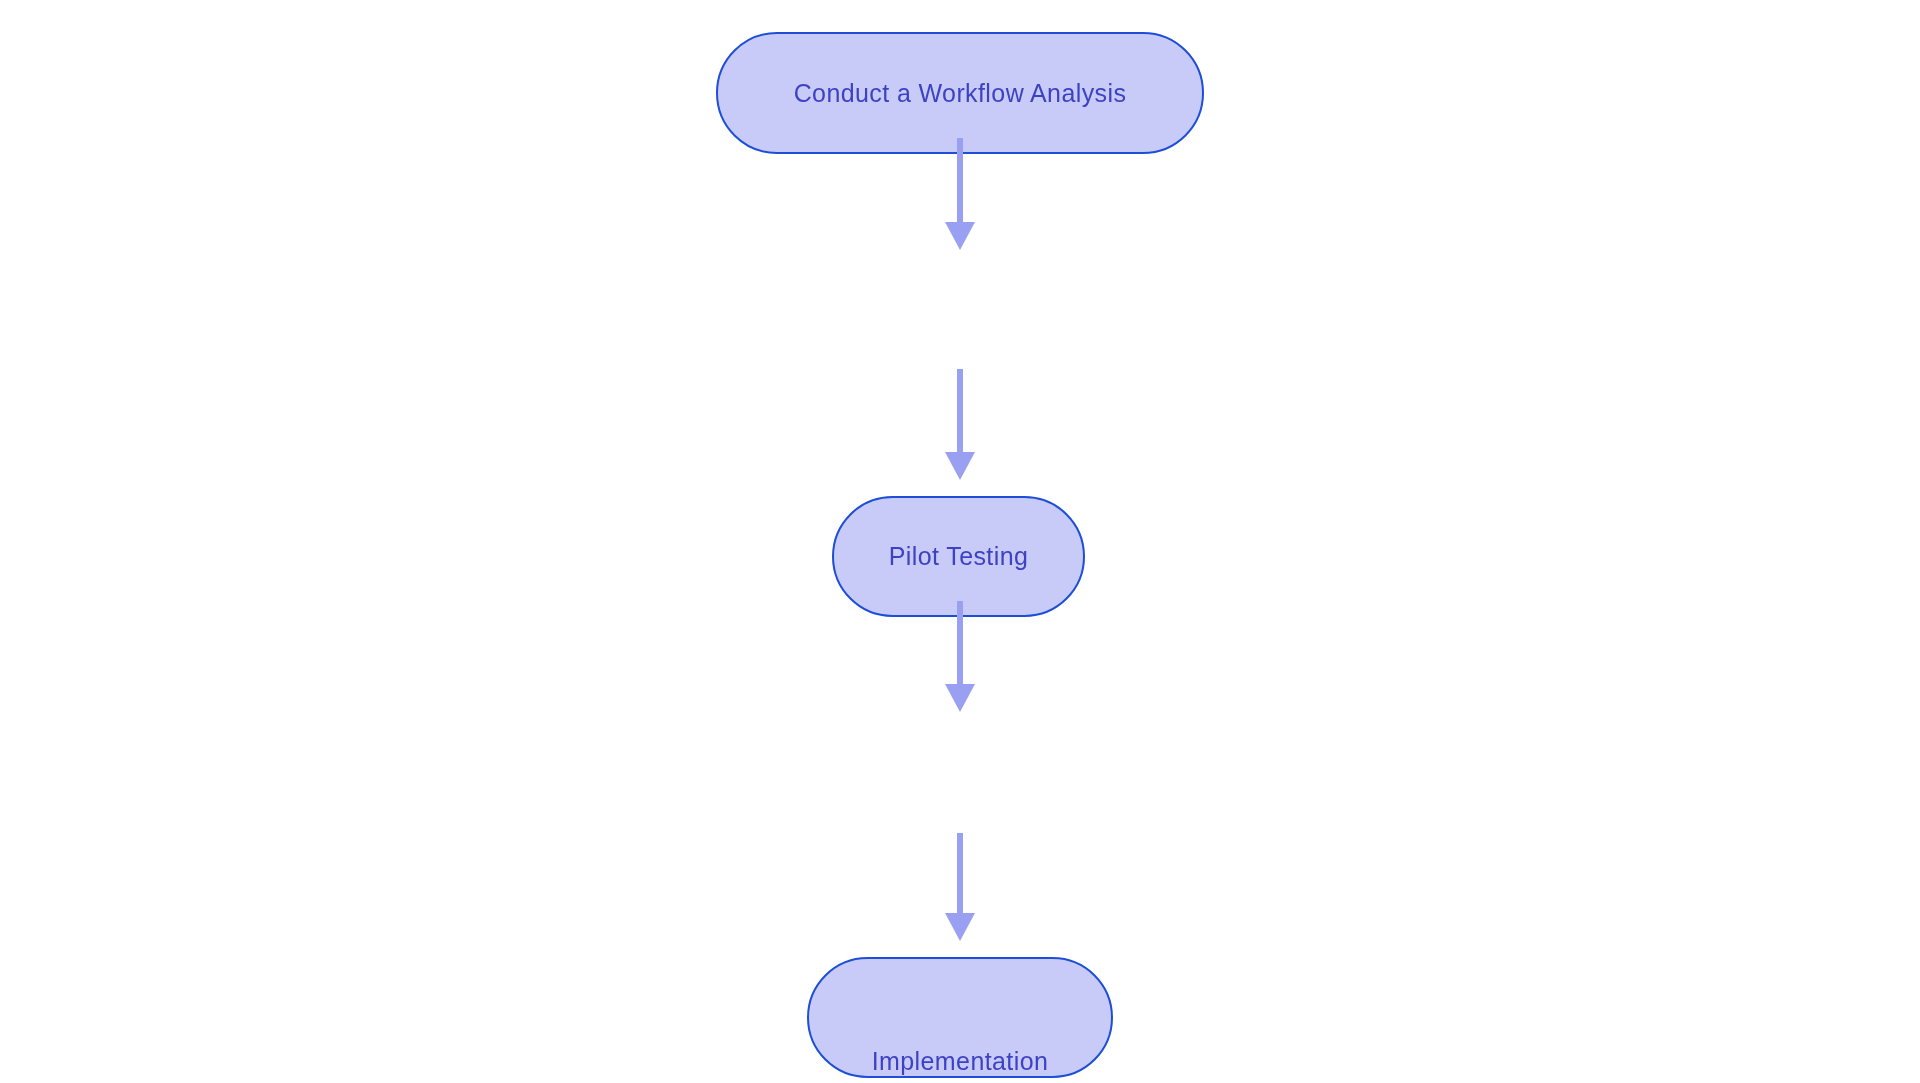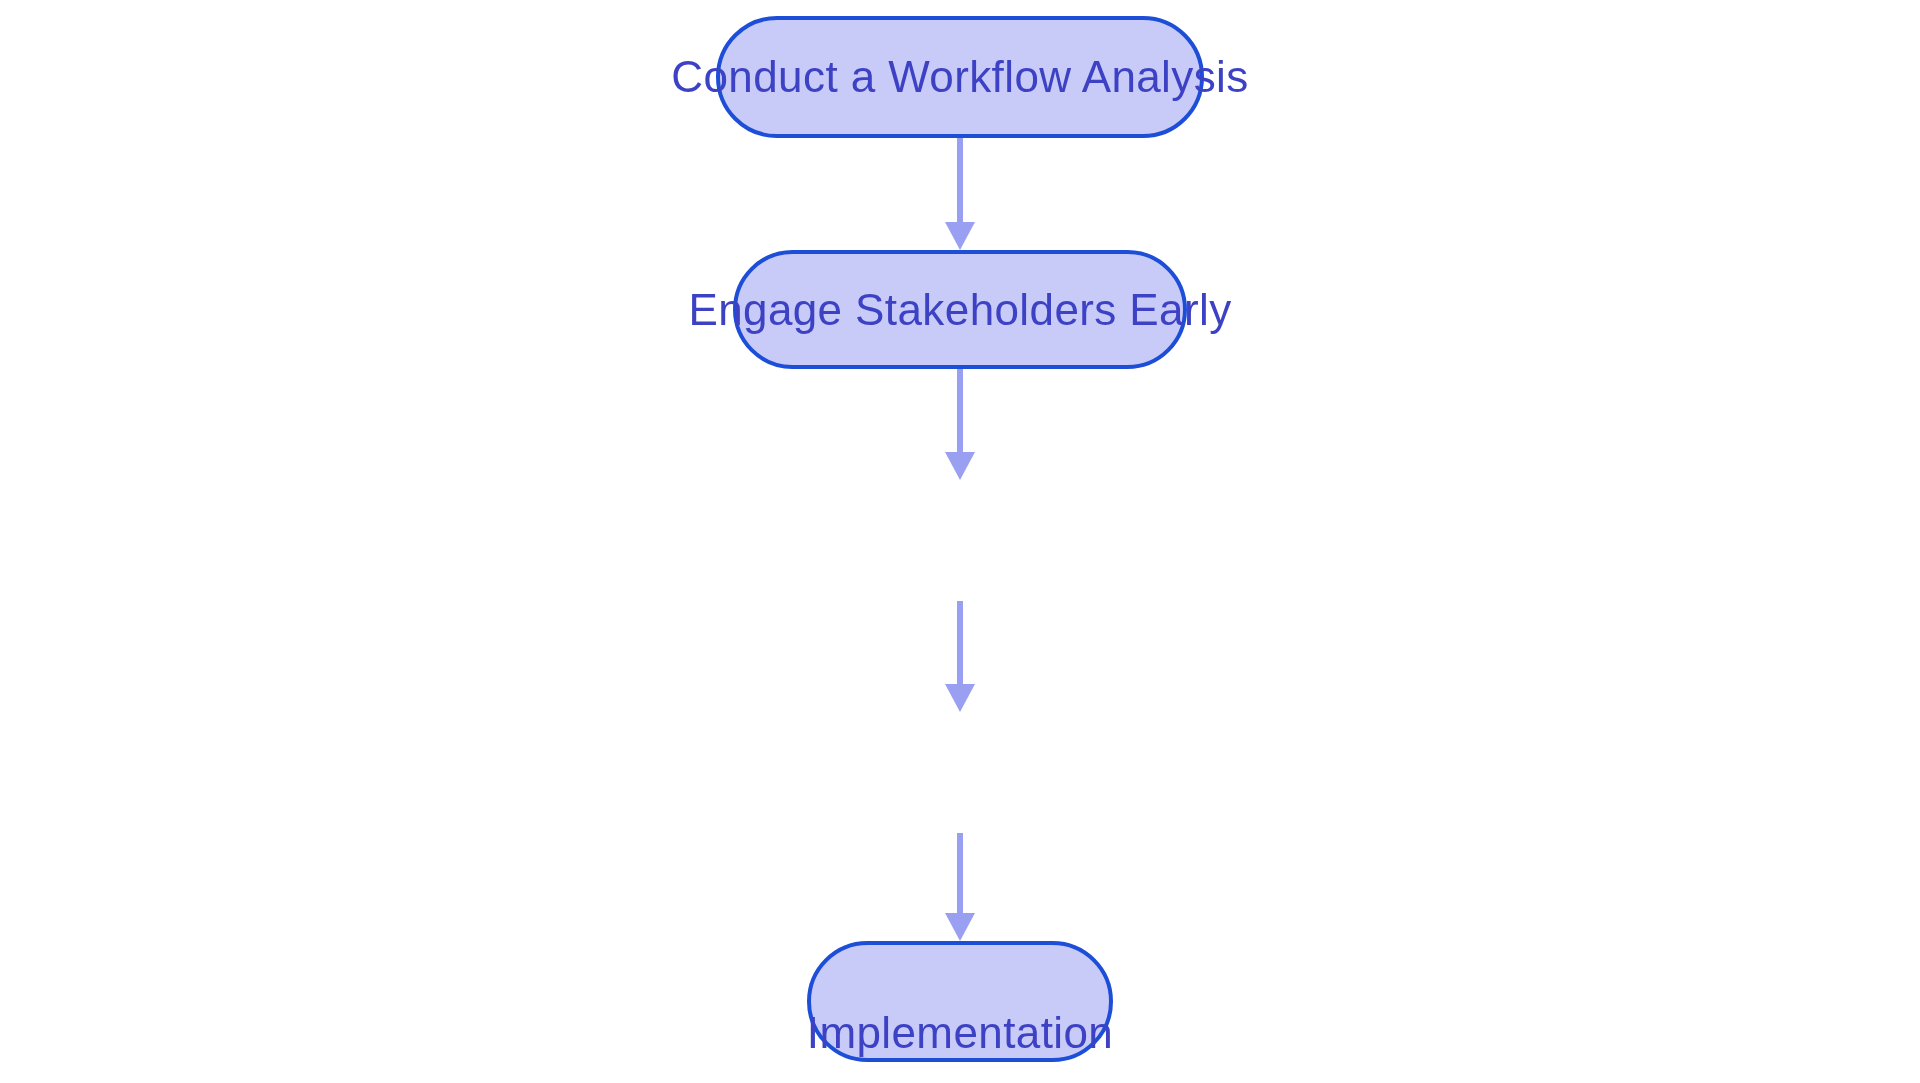--- a/index.html
+++ b/index.html
@@ -12,29 +12,30 @@
     position: relative;
     width: 1920px;
     height: 1083px;
     background: #ffffff;
     overflow: hidden;
   }
   .node {
     position: absolute;
     box-sizing: border-box;
     background: #c8cbf8;
-    border: 4px solid #1d4ed8;
+    border: 2px solid #1d4ed8;
     border-radius: 61px;
     display: flex;
     align-items: center;
     justify-content: center;
     color: #3d42c4;
-    font-size: 44px;
+    font-size: 25px;
     letter-spacing: 0.4px;
     white-space: nowrap;
+    margin-top: 16px;
   }
   .n1 { left: 716px; top: 16px;  width: 488px; height: 122px; }
   .n2 { left: 733px; top: 250px; width: 454px; height: 119px; }
   .n3 { left: 832px; top: 480px; width: 253px; height: 121px; }
   .n4 { left: 728px; top: 712px; width: 462px; height: 121px; }
   .n5 { left: 807px; top: 941px; width: 306px; height: 121px; align-items: flex-end; }
 
   .stem {
     position: absolute;
     left: 957px;
@@ -65,27 +66,27 @@
 
 <div class="canvas">
 
   <div class="node n1">
     <span>Conduct a Workflow Analysis</span>
   </div>
 
   <div class="stem s1"></div>
   <div class="head h1"></div>
 
-  <div class="node n2">
-    <span>Engage Stakeholders Early</span>
-  </div>
 
   <div class="stem s2"></div>
   <div class="head h2"></div>
 
+  <div class="node n3">
+    <span>Pilot Testing</span>
+  </div>
 
   <div class="stem s3"></div>
   <div class="head h3"></div>
 
 
   <div class="stem s4"></div>
   <div class="head h4"></div>
 
   <div class="node n5">
     <span>Implementation</span>

